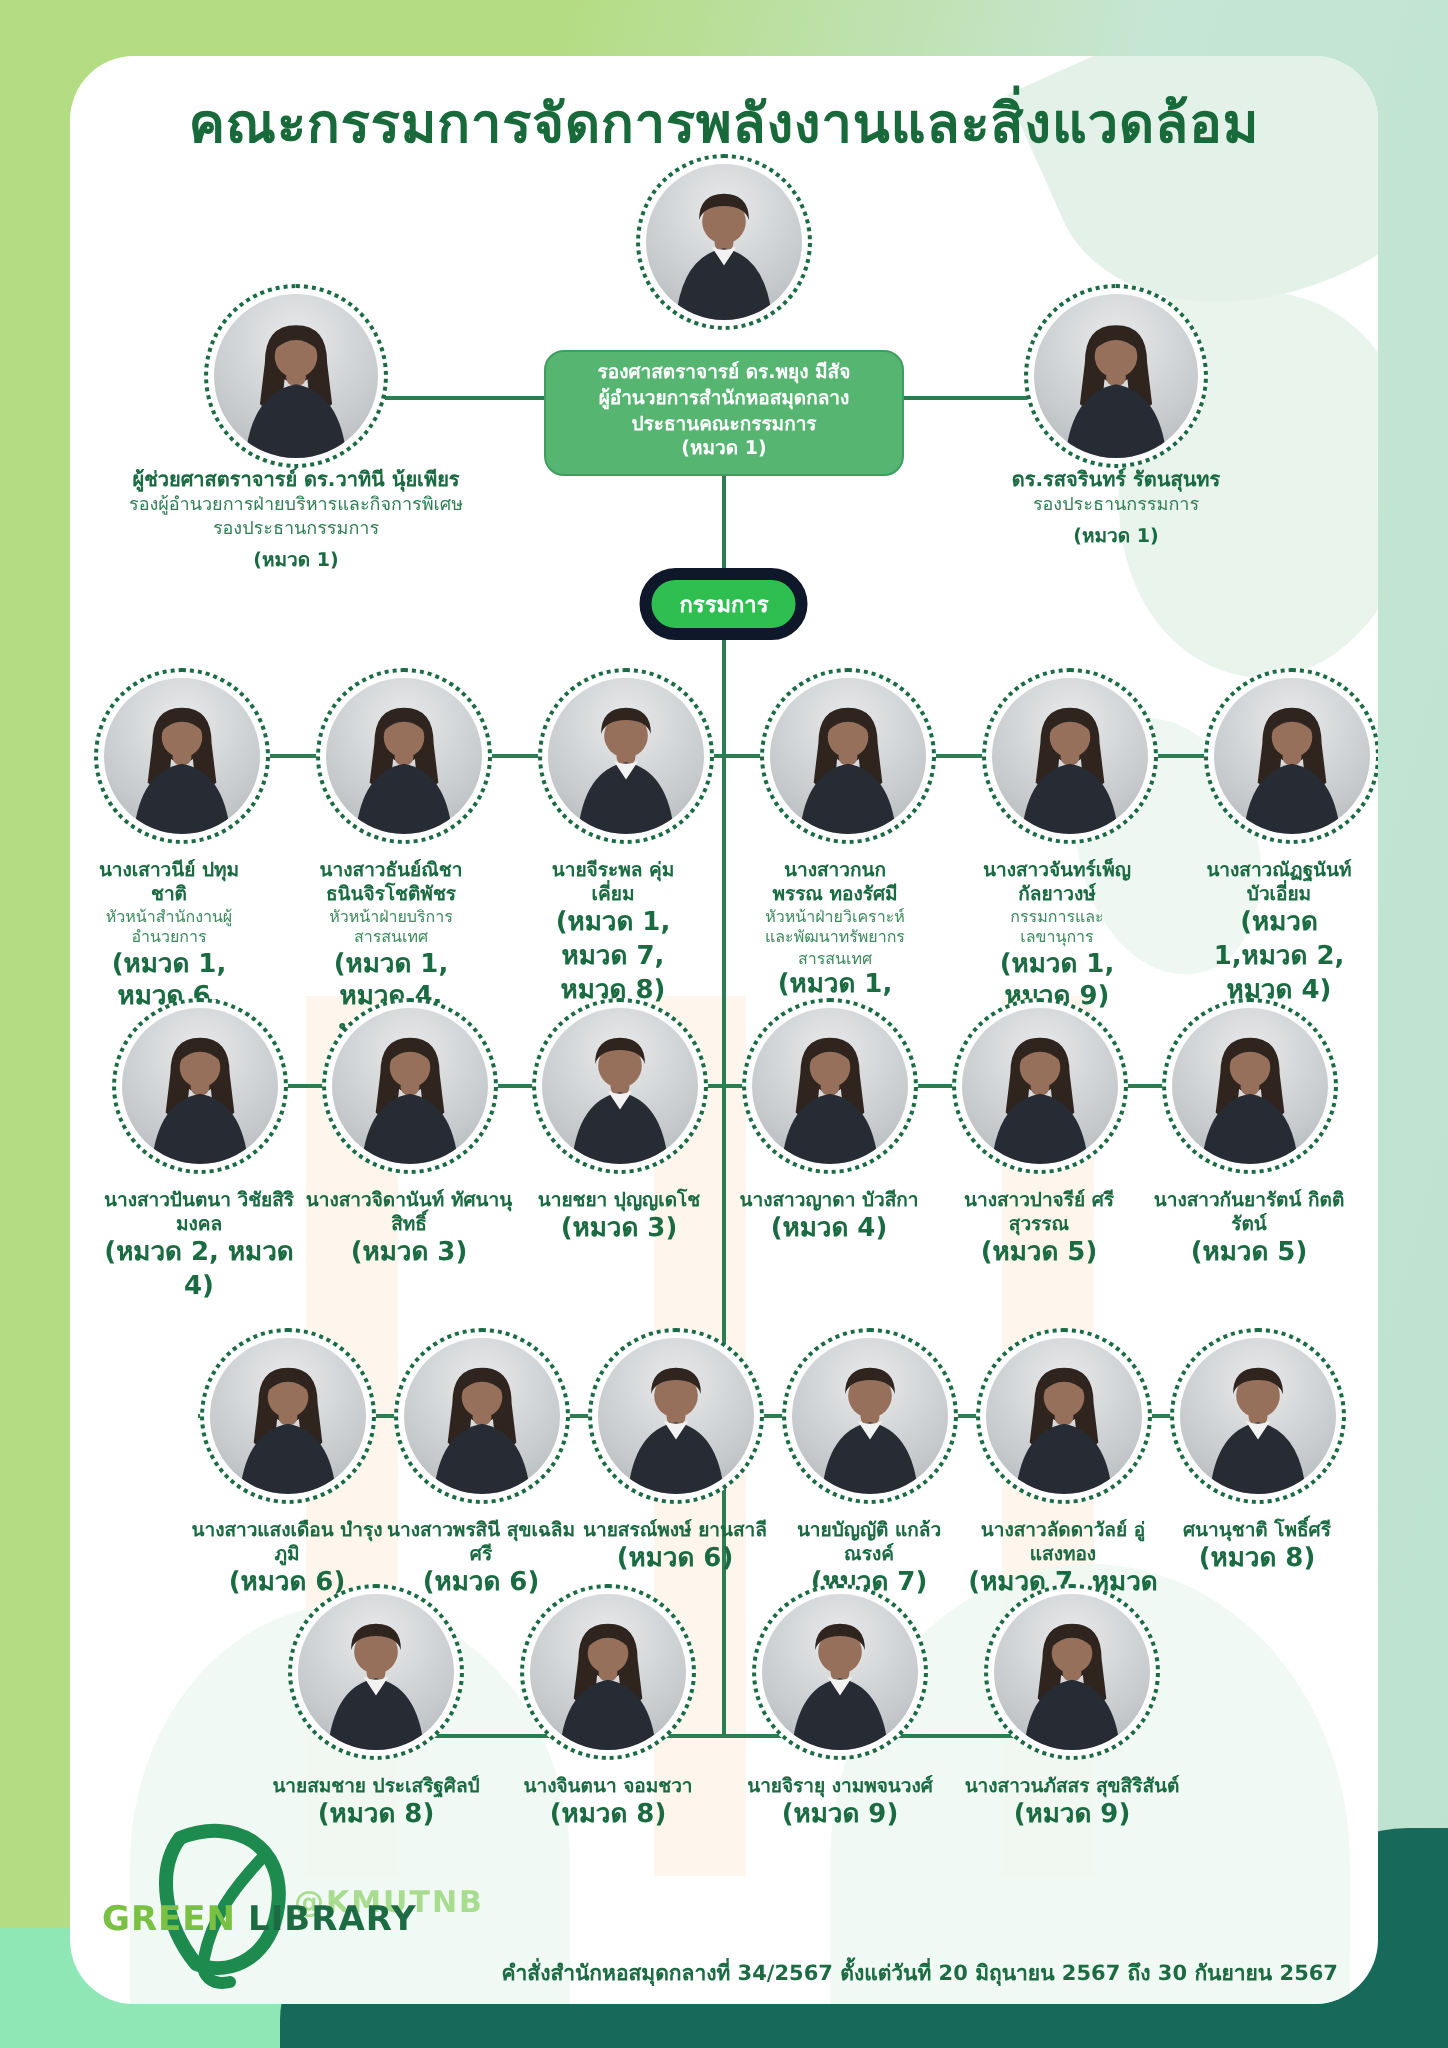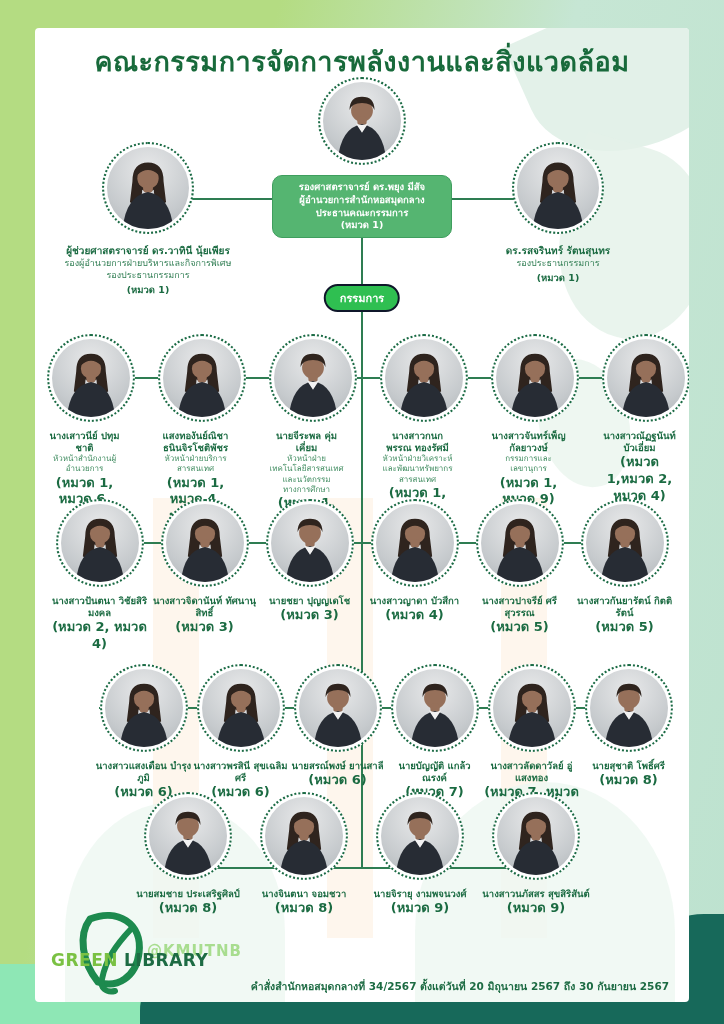--- a/index.html
+++ b/index.html
@@ -9,21 +9,21 @@
     background:linear-gradient(105deg,#b4dc82 0%,#b4dc82 28%,#c6e6d4 58%,#bde2cf 100%);
   }
   
   .band-mint{position:absolute;left:0;bottom:0;width:100%;height:60px;background:#8ee7b5;}
   .band-teal{position:absolute;left:140px;right:0;bottom:0;height:60px;background:#17695a;border-top-left-radius:46px;}
   .corner-teal{position:absolute;right:0;bottom:0;width:90px;height:110px;background:#17695a;border-top-left-radius:70px;}
 
   
   .card{
     position:absolute;left:35px;top:28px;width:654px;height:974px;
-    background:#ffffff;border-radius:4px;overflow:hidden;z-index:2;
+    background:#ffffff;border-radius:32px;overflow:hidden;z-index:2;
   }
   
   .leaf-dec{position:absolute;background:#dcede3;opacity:.8;border-radius:0 62% 48% 60%;}
   .leaf-dec.l1{right:-46px;top:-30px;width:210px;height:150px;transform:rotate(-24deg);}
   .leaf-dec.l2{right:-20px;top:120px;width:150px;height:190px;transform:rotate(16deg);background:#e4f1e9;}
   .leaf-dec.l3{right:60px;top:330px;width:90px;height:130px;transform:rotate(-8deg);background:#eaf5ee;}
   .col-dec{position:absolute;width:46px;top:470px;height:440px;background:#fdeede;opacity:.55;}
   .col-dec.c1{left:118px;} .col-dec.c2{left:292px;} .col-dec.c3{left:466px;}
   .arch-dec{position:absolute;background:#eef8f1;border-radius:50% 50% 0 0;opacity:.8;}
   .arch-dec.a1{left:30px;bottom:-60px;width:220px;height:260px;}
@@ -58,29 +58,29 @@
     background:#55b571;border:1px solid #3f9e5e;border-radius:10px;
     color:#ffffff;text-align:center;font-size:9.5px;font-weight:bold;
     line-height:1.35;padding:5px 6px;box-sizing:border-box;
   }
 
   
   .deputy{position:absolute;top:114px;z-index:2;text-align:center;}
   .deputy.left{left:5px;width:216px;}
   .deputy.right{left:400px;width:246px;}
   .deputy .ring{width:92px;height:92px;margin:0 auto;}
-  .deputy .d-name{margin-top:10px;font-size:10px;font-weight:bold;color:#1b6b42;line-height:1.3;}
+  .deputy .d-name{font-size:10px;font-weight:bold;color:#1b6b42;line-height:1.3;}
   .deputy .d-role,.deputy .d-pos{font-size:9px;color:#2f7d52;line-height:1.35;}
   .deputy .d-cat{font-size:9.5px;font-weight:bold;color:#1b6b42;margin-top:1px;}
 
   
   .badge{
     position:absolute;top:256px;left:50%;transform:translateX(-50%);z-index:4;
     background:#2fbf51;color:#fff;font-size:11px;font-weight:bold;
-    padding:3px 14px;border-radius:999px;border:2px solid #0f172a;
+    padding:3px 14px;border-radius:999px;border:6px solid #0f172a;
   }
 
   
   .mrow{position:absolute;left:12px;right:12px;display:flex;z-index:2;}
   .mrow[data-row="0"]{top:306px;gap:36px;} .mrow[data-row="1"]{top:471px;}
   .mrow[data-row="2"]{top:636px;margin-left:48px;} .mrow[data-row="3"]{top:764px;left:95px;right:95px;}
   .member{flex:1 1 0;text-align:center;min-width:0;}
   .member .ring{width:88px;height:88px;margin:0 auto;}
   .member .m-name{margin-top:8px;font-size:9.5px;font-weight:bold;color:#1b6b42;line-height:1.25;}
   .member .m-role{font-size:8px;color:#3c8a5d;line-height:1.3;}
@@ -201,34 +201,33 @@
     <div class="m-cat">(หมวด 1, หมวด 6, หมวด</div>
   </div>
       <div class="member">
     <div class="ring">
       <div class="photo">
         <svg>
               <use href="#av-female"></use>
             </svg>
       </div>
     </div>
-    <div class="m-name">แสงทองันย์ณิชา ธนินจิรโชติพัชร</div>
+    <div class="m-name">นางสาวธันย์ณิชา ธนินจิรโชติพัชร</div>
     <div class="m-role">หัวหน้าฝ่ายบริการสารสนเทศ</div>
     <div class="m-cat">(หมวด 1, หมวด 4, หมวด 5)</div>
   </div>
       <div class="member">
     <div class="ring">
       <div class="photo">
         <svg>
               <use href="#av-male"></use>
             </svg>
       </div>
     </div>
     <div class="m-name">นายจีระพล คุ่มเคี่ยม</div>
-    <div class="m-role">หัวหน้าฝ่ายเทคโนโลยีสารสนเทศและนวัตกรรมทางการศึกษา</div>
     <div class="m-cat">(หมวด 1, หมวด 7, หมวด 8)</div>
   </div>
       <div class="member">
     <div class="ring">
       <div class="photo">
         <svg>
               <use href="#av-female"></use>
             </svg>
       </div>
     </div>
@@ -397,21 +396,21 @@
     <div class="m-cat">(หมวด 7, หมวด 8)</div>
   </div>
       <div class="member">
     <div class="ring">
       <div class="photo">
         <svg>
               <use href="#av-male"></use>
             </svg>
       </div>
     </div>
-    <div class="m-name">นายสุชาติ โพธิ์ศรี</div>
+    <div class="m-name">ศนานุชาติ โพธิ์ศรี</div>
 
     <div class="m-cat">(หมวด 8)</div>
   </div>
     </div>
   <div class="mrow" data-row="3">
       <div class="member">
     <div class="ring">
       <div class="photo">
         <svg>
               <use href="#av-male"></use>

